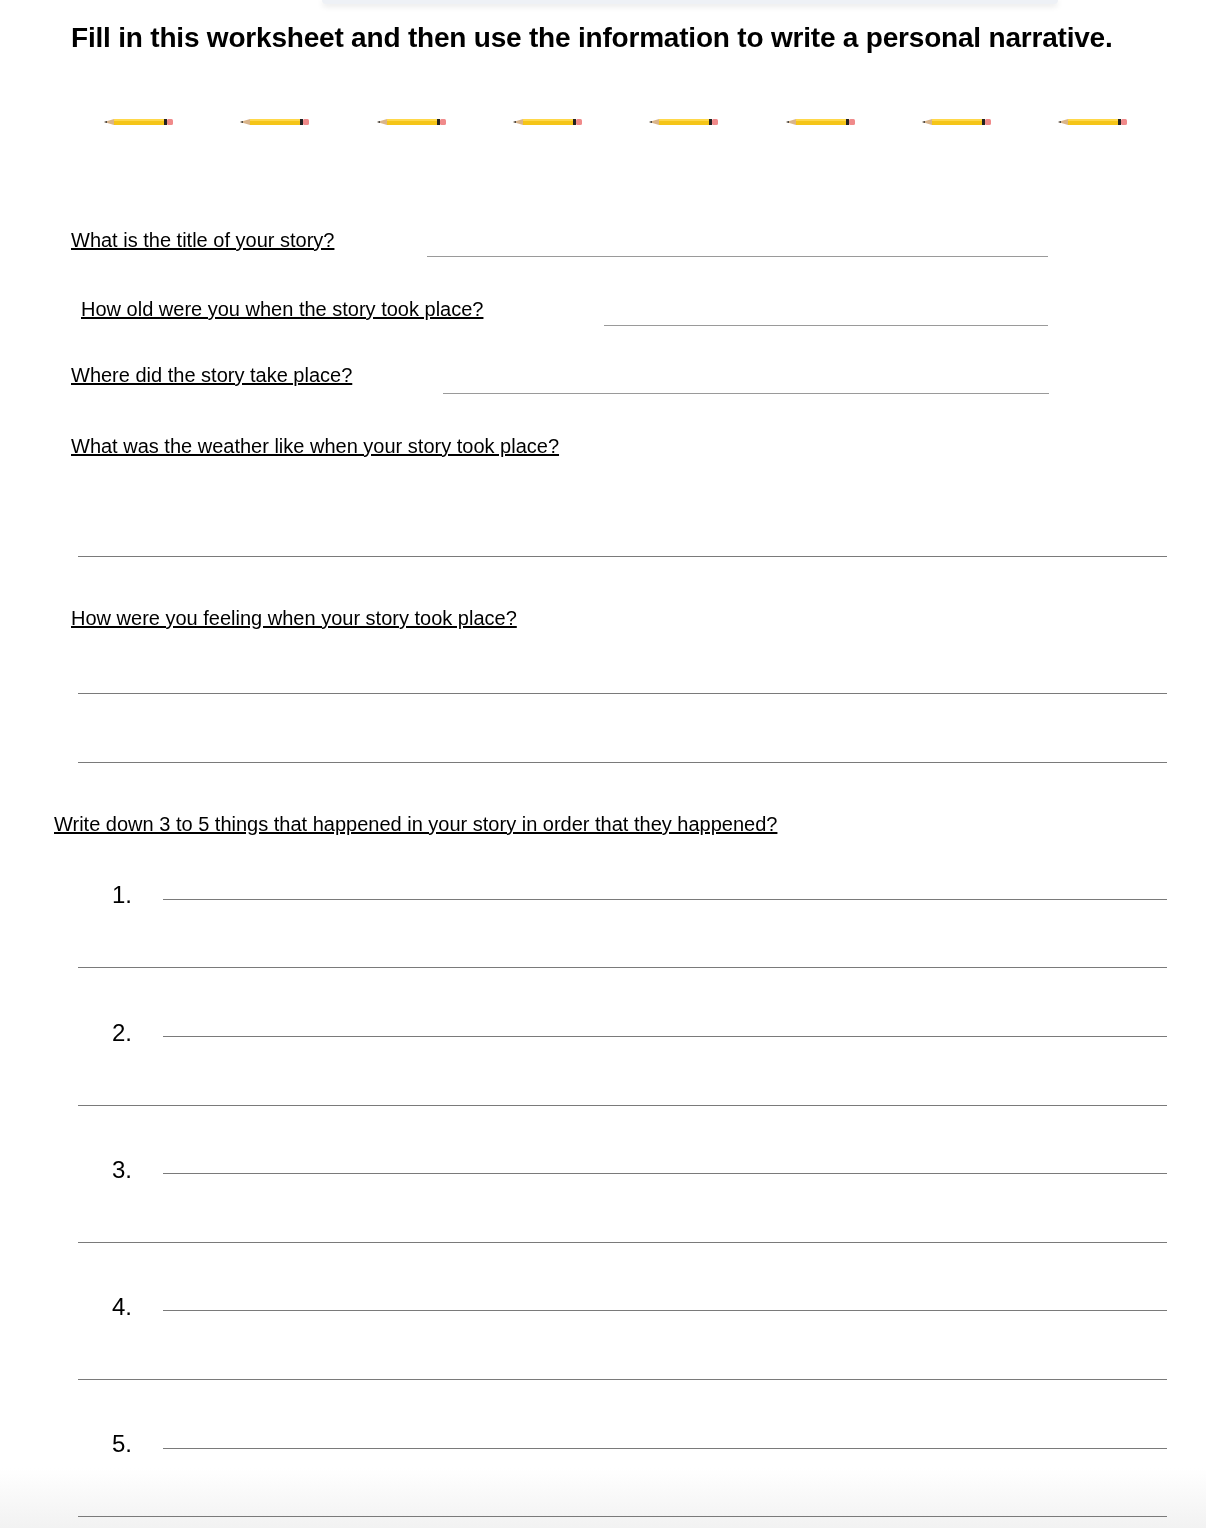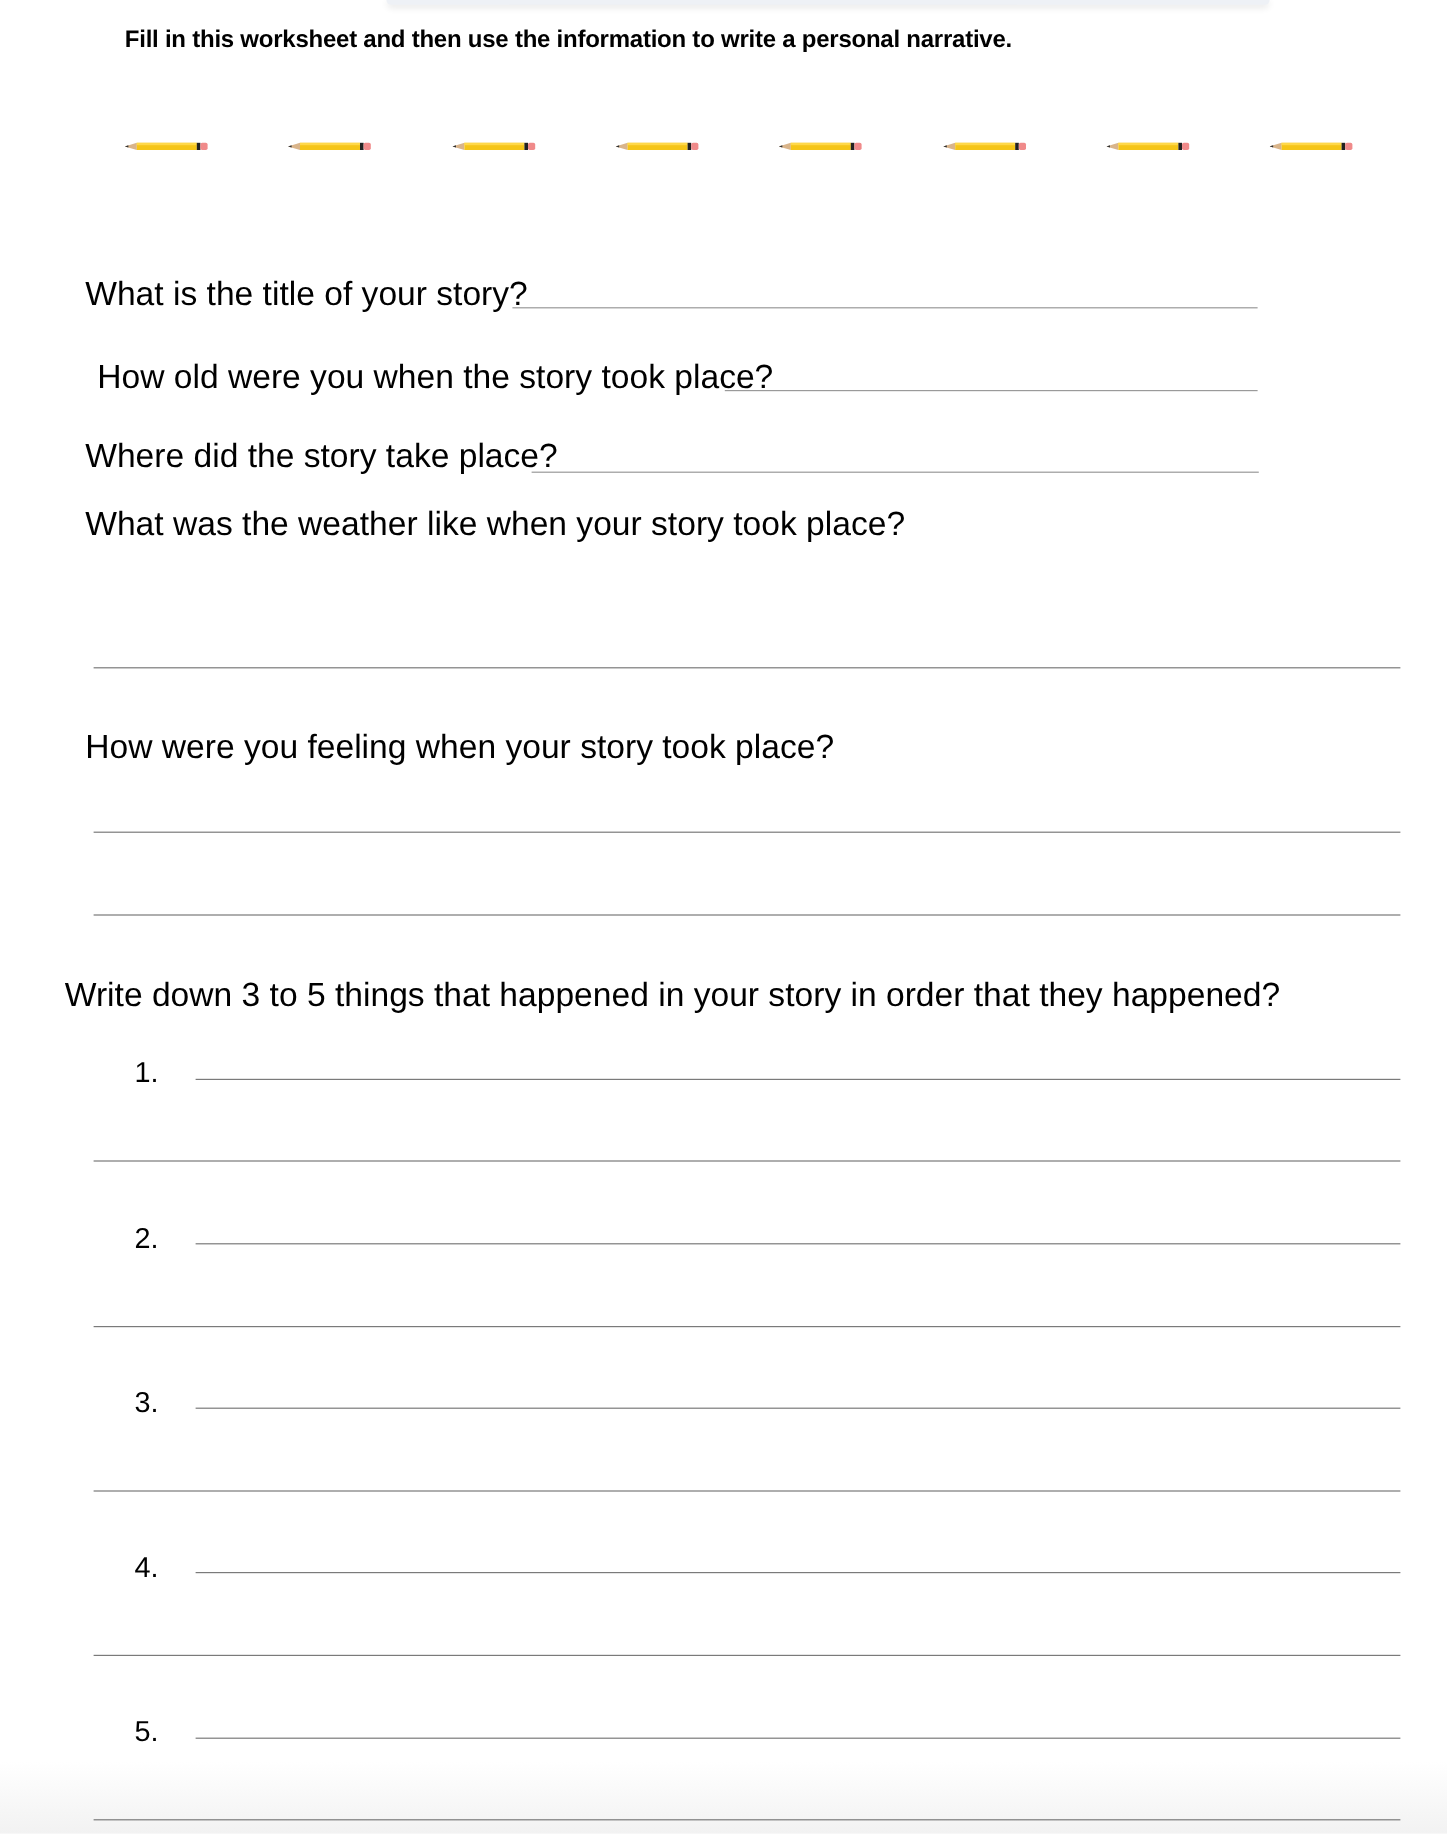--- a/index.html
+++ b/index.html
@@ -14,26 +14,26 @@
     background: #eef1f6;
     box-shadow: 0 2px 6px rgba(0,0,0,0.12);
     border-radius: 0 0 4px 4px;
   }
   .bottom-fade {
     position: absolute; left: 0; right: 0; bottom: 0; height: 60px;
     background: linear-gradient(to bottom, rgba(255,255,255,0), #f2f2f2);
   }
   .heading {
     position: absolute; left: 71px; top: 22px;
-    font-size: 20px; font-weight: bold; letter-spacing: -0.2px; margin-left: 33px;
+    font-size: 28px; font-weight: bold; letter-spacing: -0.2px;
   }
   .pencils { position: absolute; top: 117px; left: 0; width: 1206px; height: 14px; }
   .pencil { position: absolute; width: 70px; height: 10px; }
   .q {
-    position: absolute; font-size: 28px; white-space: nowrap;
+    position: absolute; font-size: 20px; white-space: nowrap; text-decoration: underline;
   }
   .line {
     position: absolute; height: 0; border-top: 1.5px solid #9a9a9a;
   }
   .line.dark { border-top: 1.5px solid #7a7a7a; }
   .num { position: absolute; left: 112px; font-size: 24px; }
 </style>
 </head>
 <body>
 
@@ -111,21 +111,21 @@
 
 <div class="q" style="left:71px; top:229px;">What is the title of your story?</div>
 <div class="line" style="left:427px; top:256px; width:621px;"></div>
 
 <div class="q" style="left:81px; top:298px;">How old were you when the story took place?</div>
 <div class="line" style="left:604px; top:325px; width:444px;"></div>
 
 <div class="q" style="left:71px; top:364px;">Where did the story take place?</div>
 <div class="line" style="left:443px; top:393px; width:606px;"></div>
 
-<div class="q" style="left:71px; top:421px;text-align:center;">What was the weather like when your story took place?</div>
+<div class="q" style="left:71px; top:435px;text-align:center;">What was the weather like when your story took place?</div>
 <div class="line dark" style="left:78px; top:556px; width:1089px;"></div>
 
 <div class="q" style="left:71px; top:607px;text-align:center;">How were you feeling when your story took place?</div>
 <div class="line dark" style="left:78px; top:693px; width:1089px;"></div>
 <div class="line dark" style="left:78px; top:762px; width:1089px;"></div>
 
 <div class="q" style="left:54px; top:813px;">Write down 3 to 5 things that happened in your story in order that they happened?</div>
 
 <div class="num" style="top:881px;">1.</div>
 <div class="line dark" style="left:163px; top:899px; width:1004px;"></div>

